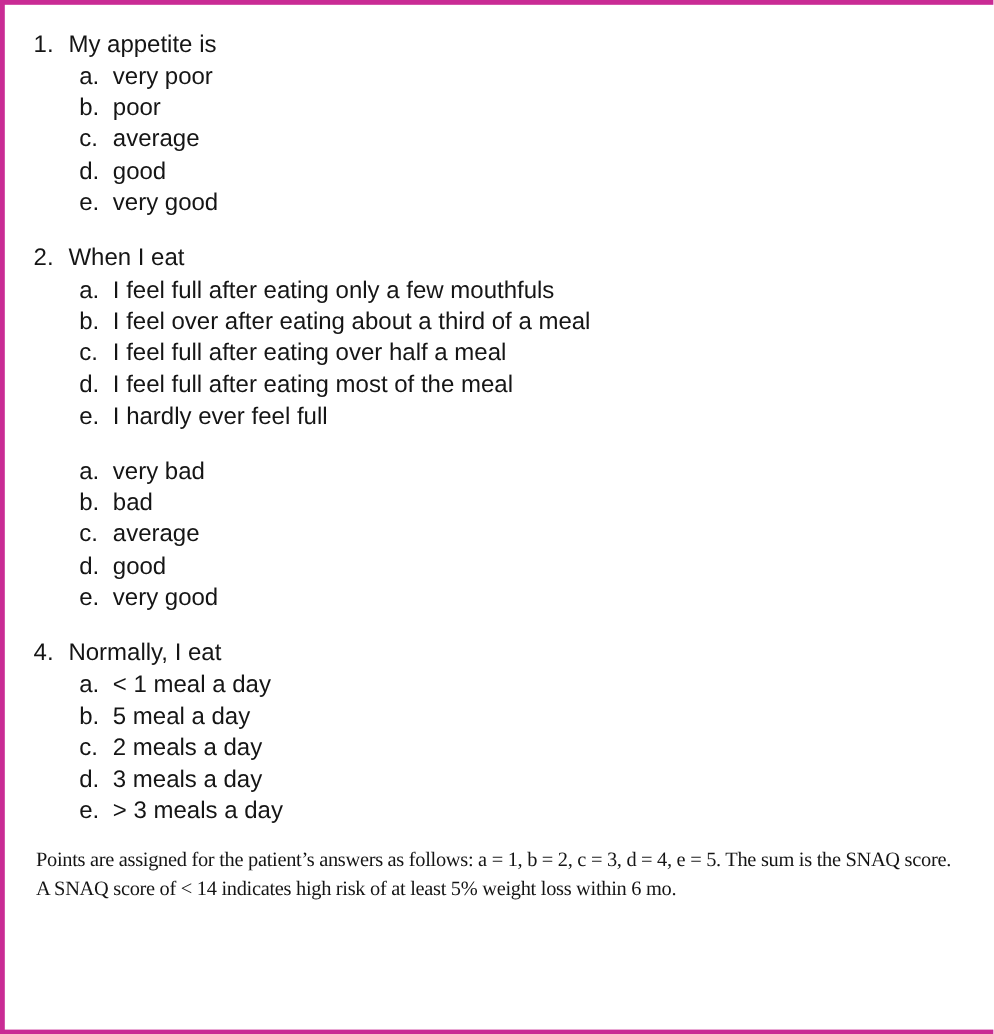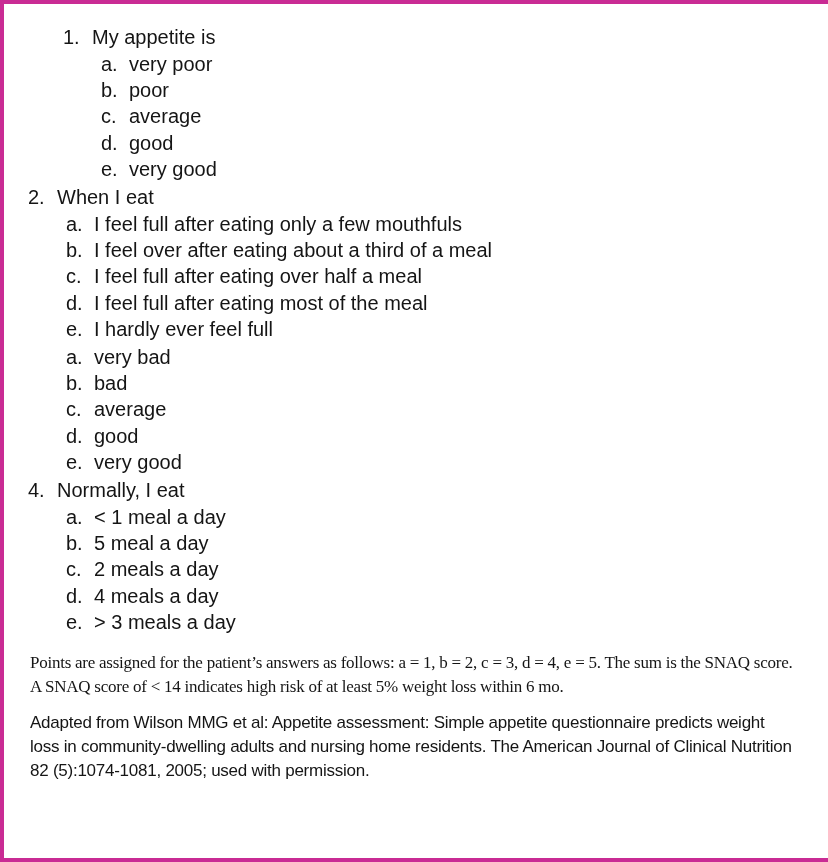--- a/index.html
+++ b/index.html
@@ -21,22 +21,22 @@
     position: relative;
     width: 828px;
     height: 862px;
     background: #ffffff;
     border-top: 4px solid var(--border-color);
     border-left: 4px solid var(--border-color);
     border-bottom: 4px solid var(--border-color);
     padding: 14px 26px 0 24px;
     overflow: hidden;
   }
-  .question { margin-top: 2px; }
-  .question:first-child { margin-top: 6px; margin-left: 35px; }
+  .question { margin-top: 20px; }
+  .question:first-child { margin-top: 6px; }
   .q-head {
     font-size: 20px;
     line-height: 27px;
     white-space: nowrap;
   }
   .q-num {
     display: inline-block;
     width: 29px;
   }
   .options { margin-left: 38px; }
@@ -137,24 +137,23 @@
       <div class="option">
         <span class="opt-letter">a.</span><span class="opt-text">&lt; 1 meal a day</span>
       </div>
       <div class="option">
         <span class="opt-letter">b.</span><span class="opt-text">5 meal a day</span>
       </div>
       <div class="option">
         <span class="opt-letter">c.</span><span class="opt-text">2 meals a day</span>
       </div>
       <div class="option">
-        <span class="opt-letter">d.</span><span class="opt-text">4 meals a day</span>
+        <span class="opt-letter">d.</span><span class="opt-text">3 meals a day</span>
       </div>
       <div class="option">
         <span class="opt-letter">e.</span><span class="opt-text">&gt; 3 meals a day</span>
       </div>
     </div>
   </section>
 
   <p class="footnote first">Points are assigned for the patient’s answers as follows: a = 1, b = 2, c = 3, d = 4, e = 5.  The sum is the SNAQ score. A SNAQ score of &lt; 14 indicates high risk of at least 5% weight loss within 6 mo.</p>
-  <p class="footnote">Adapted from Wilson MMG et al: Appetite assessment:  Simple appetite questionnaire predicts weight loss in community-dwelling adults and nursing home residents.  The American Journal of Clinical Nutrition 82 (5):1074-1081, 2005; used with permission.</p>
 
 </div>
 
 </body></html>

